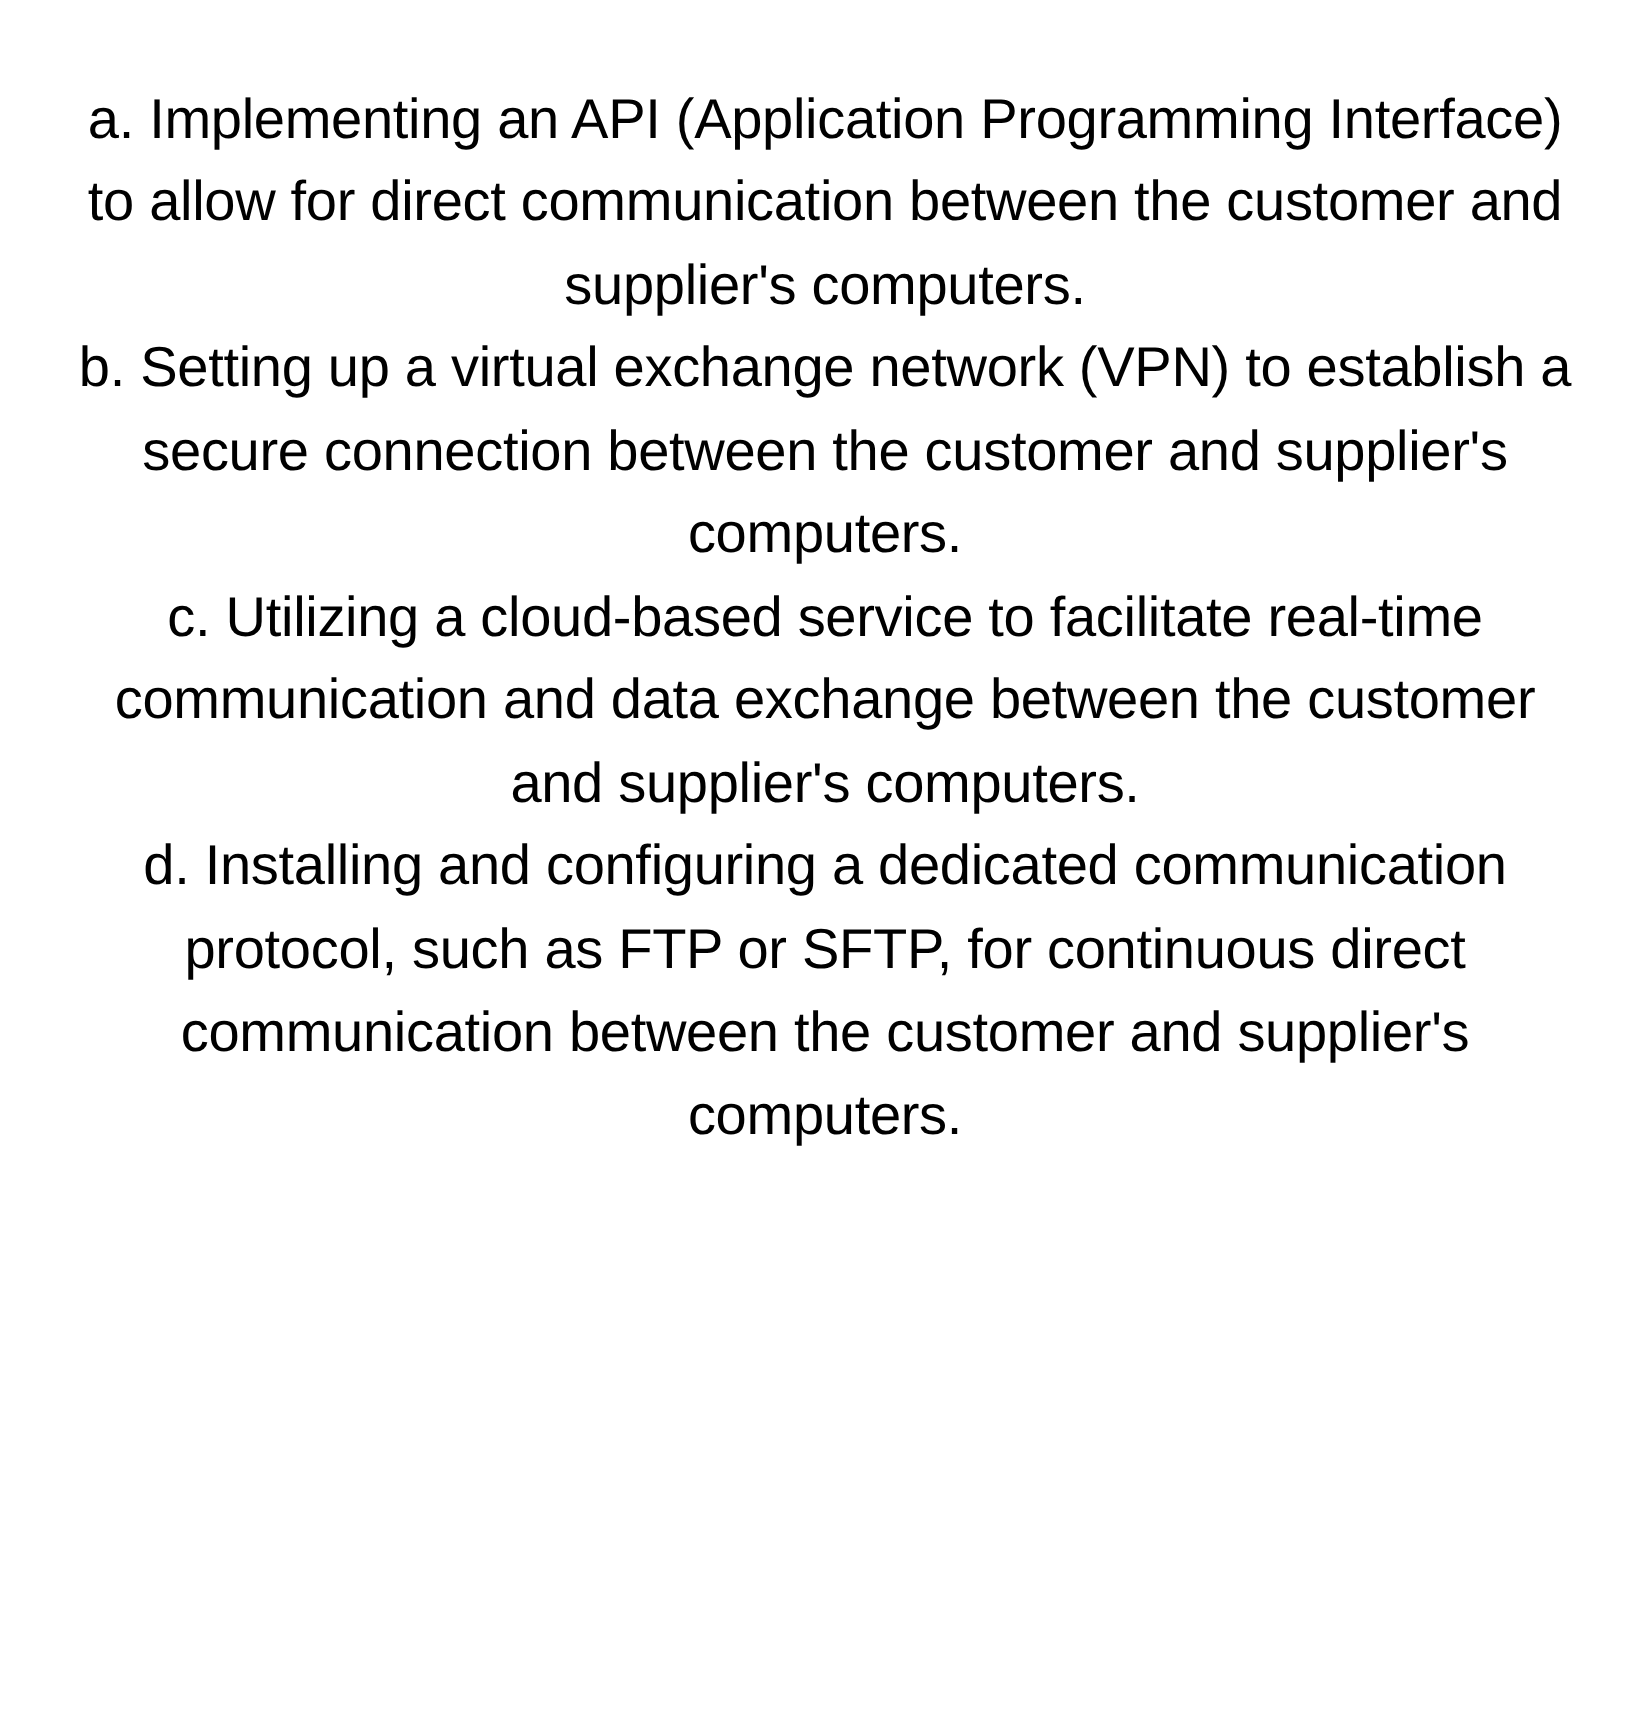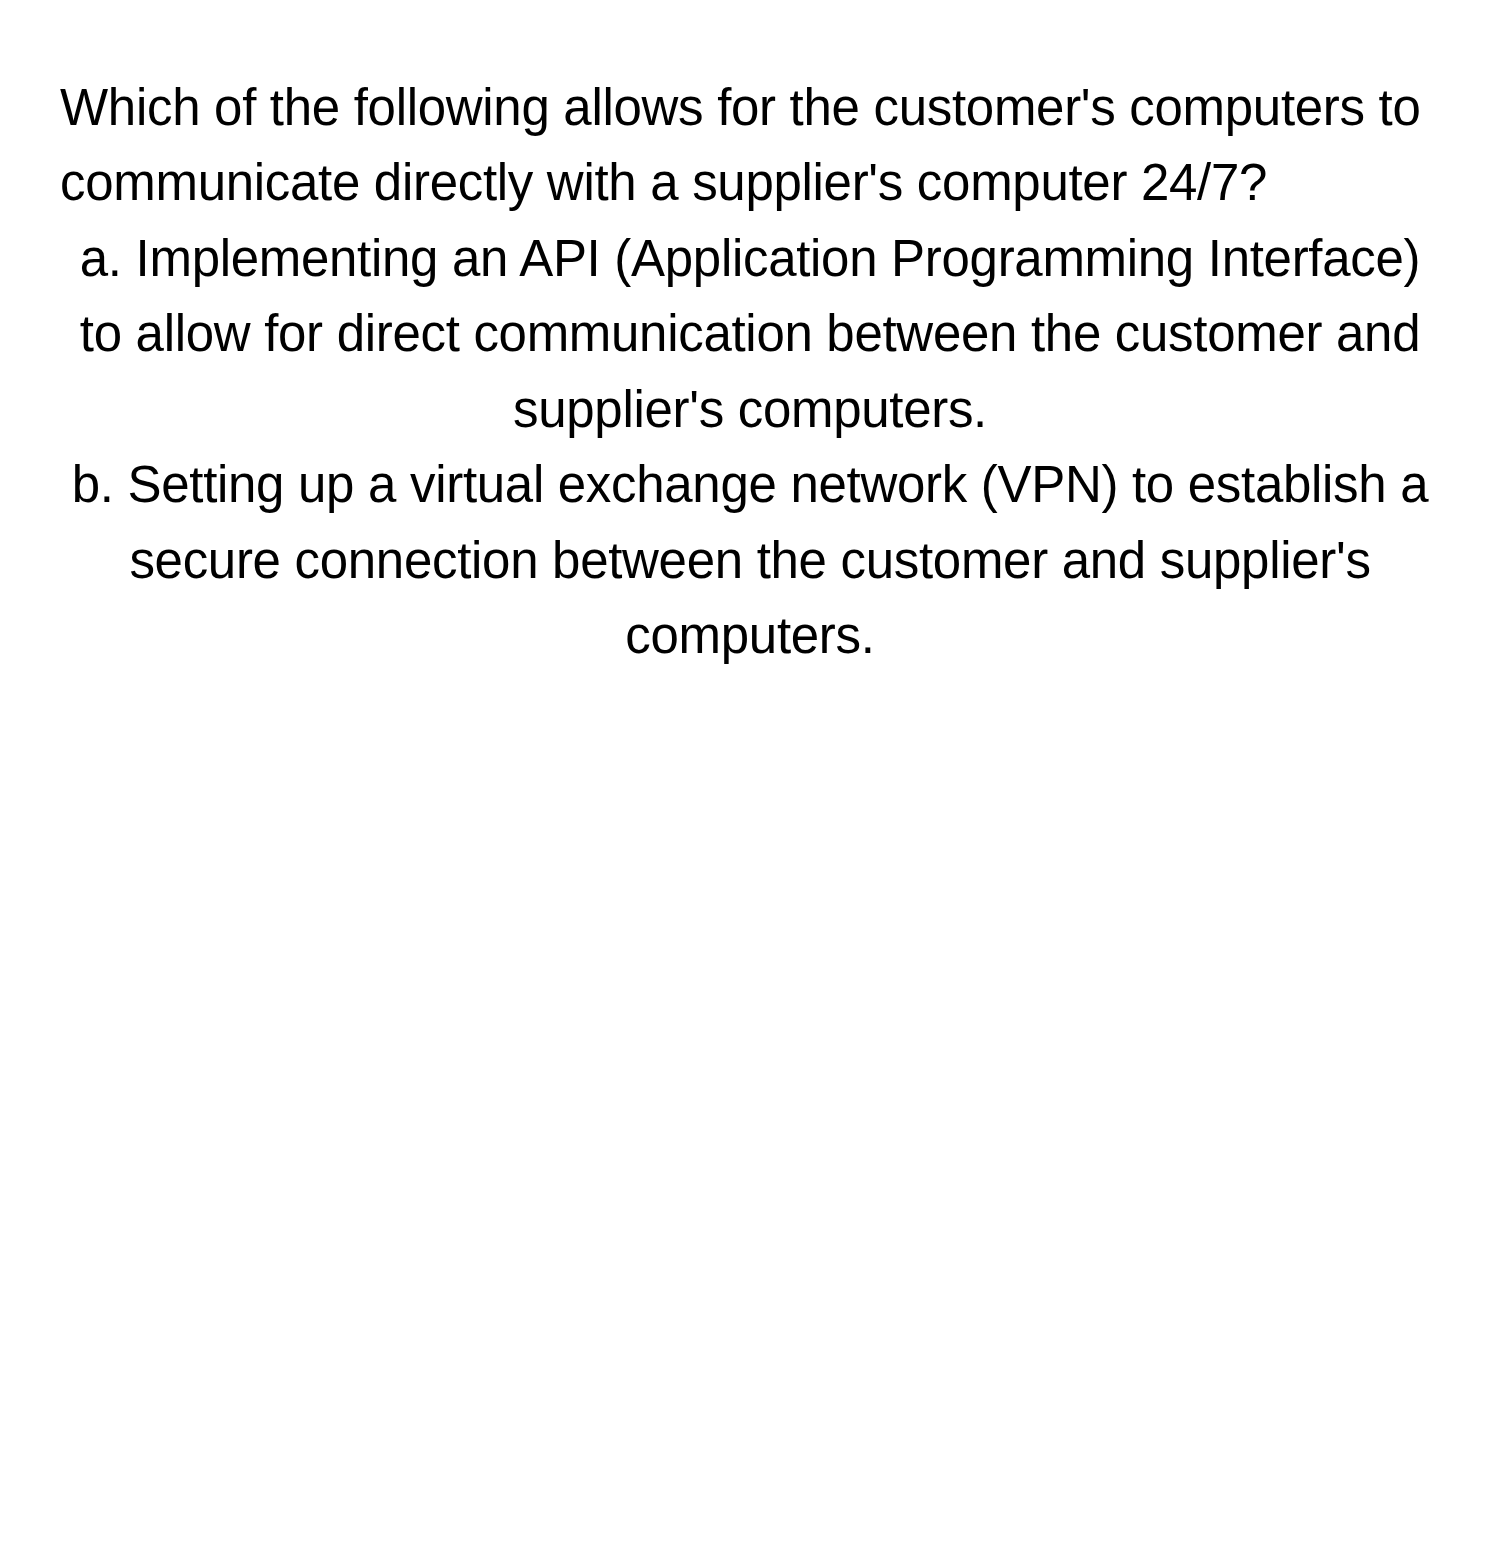--- a/index.html
+++ b/index.html
@@ -25,16 +25,17 @@
     }
     .option {
       margin-top: 0;
       text-align: center;
     }
   </style>
 </head>
 <body>
 
 <div class="content">
-  <div class="question">Which of the following allows for the customer's computers to communicate directly with a supplier's computer 24/7?</div>
   <div class="option">a. Implementing an API (Application Programming Interface) to allow for direct communication between the customer and supplier's computers.</div>
   <div class="option">b. Setting up a virtual exchange network (VPN) to establish a secure connection between the customer and supplier's computers.</div>
+  <div class="option">c. Utilizing a cloud-based service to facilitate real-time communication and data exchange between the customer and supplier's computers.</div>
+  <div class="option">d. Installing and configuring a dedicated communication protocol, such as FTP or SFTP, for continuous direct communication between the customer and supplier's computers.</div>
 </div>
 
 </body></html>

